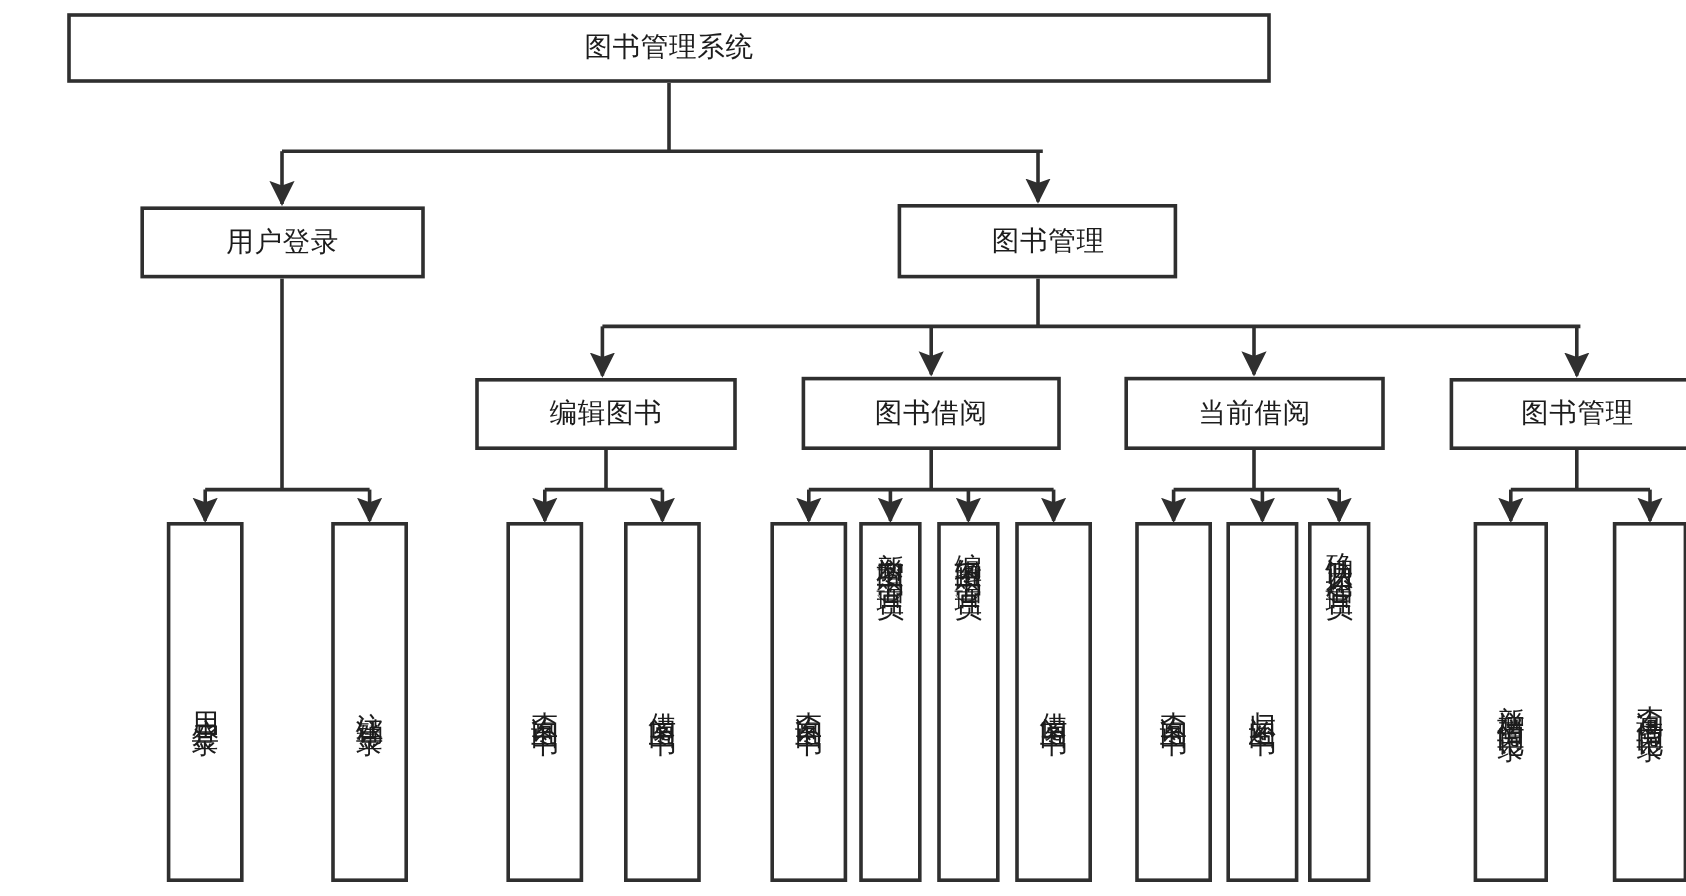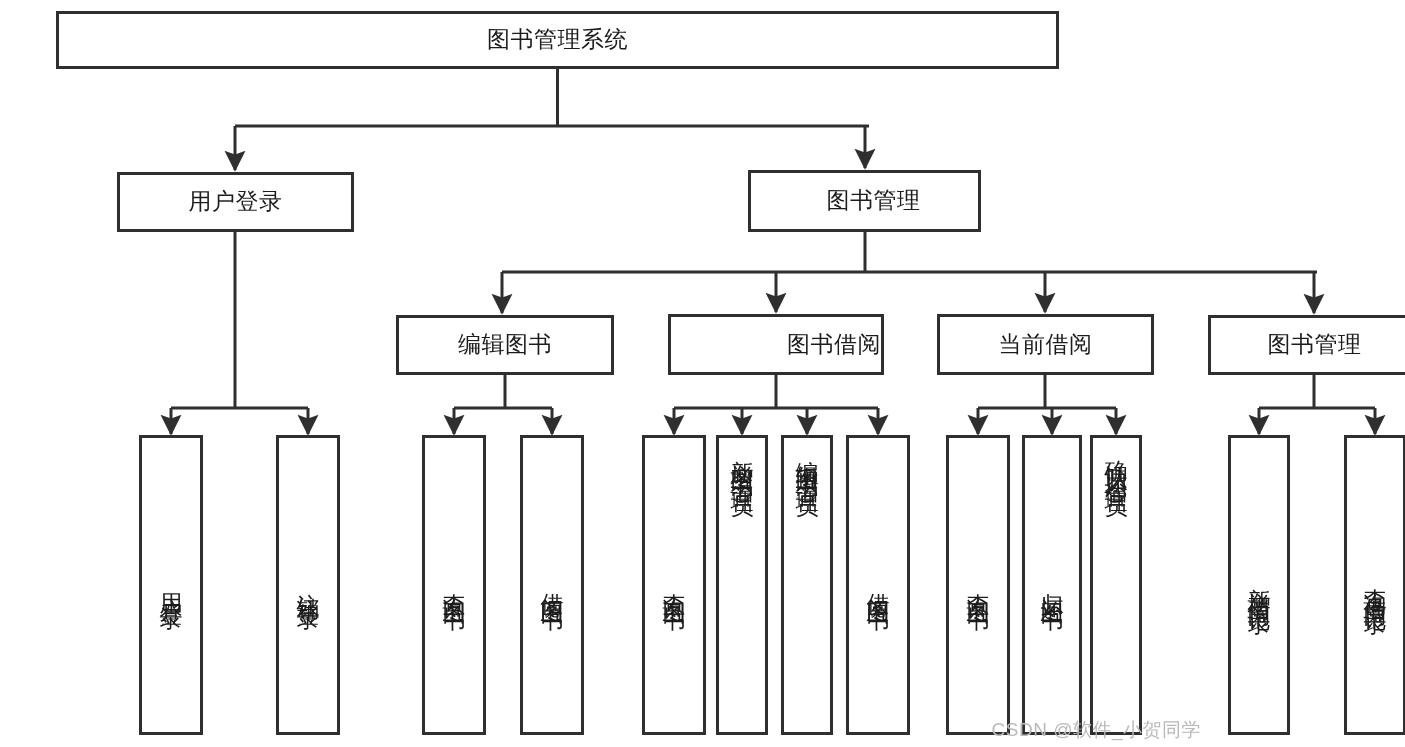--- a/index.html
+++ b/index.html
@@ -147,21 +147,21 @@
   <div class="node-box" style="left:81px; top:172px; width:237px; height:60px;">
     <span class="node-label-h">用户登录</span>
   </div>
   <div class="node-box" style="left:712px; top:170px; width:233px; height:62px;padding-left:18px;">
     <span class="node-label-h">图书管理</span>
   </div>
 
   <div class="node-box" style="left:360px; top:315px; width:218px; height:60px;">
     <span class="node-label-h">编辑图书</span>
   </div>
-  <div class="node-box" style="left:632px; top:314px; width:216px; height:61px;justify-content:flex-end;">
+  <div class="node-box" style="left:632px; top:314px; width:216px; height:61px;">
     <span class="node-label-h">图书借阅</span>
   </div>
   <div class="node-box" style="left:901px; top:314px; width:217px; height:61px;">
     <span class="node-label-h">当前借阅</span>
   </div>
   <div class="node-box" style="left:1172px; top:315px; width:213px; height:60px;">
     <span class="node-label-h">图书管理</span>
   </div>
 
   <div class="node-box leaf-box" style="left:103px; top:435px; width:64px; height:300px;">
@@ -201,14 +201,13 @@
     <span class="node-label-v">确认归还（管理员）</span>
   </div>
 
   <div class="node-box leaf-box" style="left:1192px; top:435px; width:62px; height:300px;">
     <span class="node-label-v">新增借阅记录</span>
   </div>
   <div class="node-box leaf-box" style="left:1308px; top:435px; width:62px; height:300px;">
     <span class="node-label-v">查询借阅记录</span>
   </div>
 
-  <div class="watermark">CSDN @软件_小贺同学</div>
 </div>
 
 </body></html>

